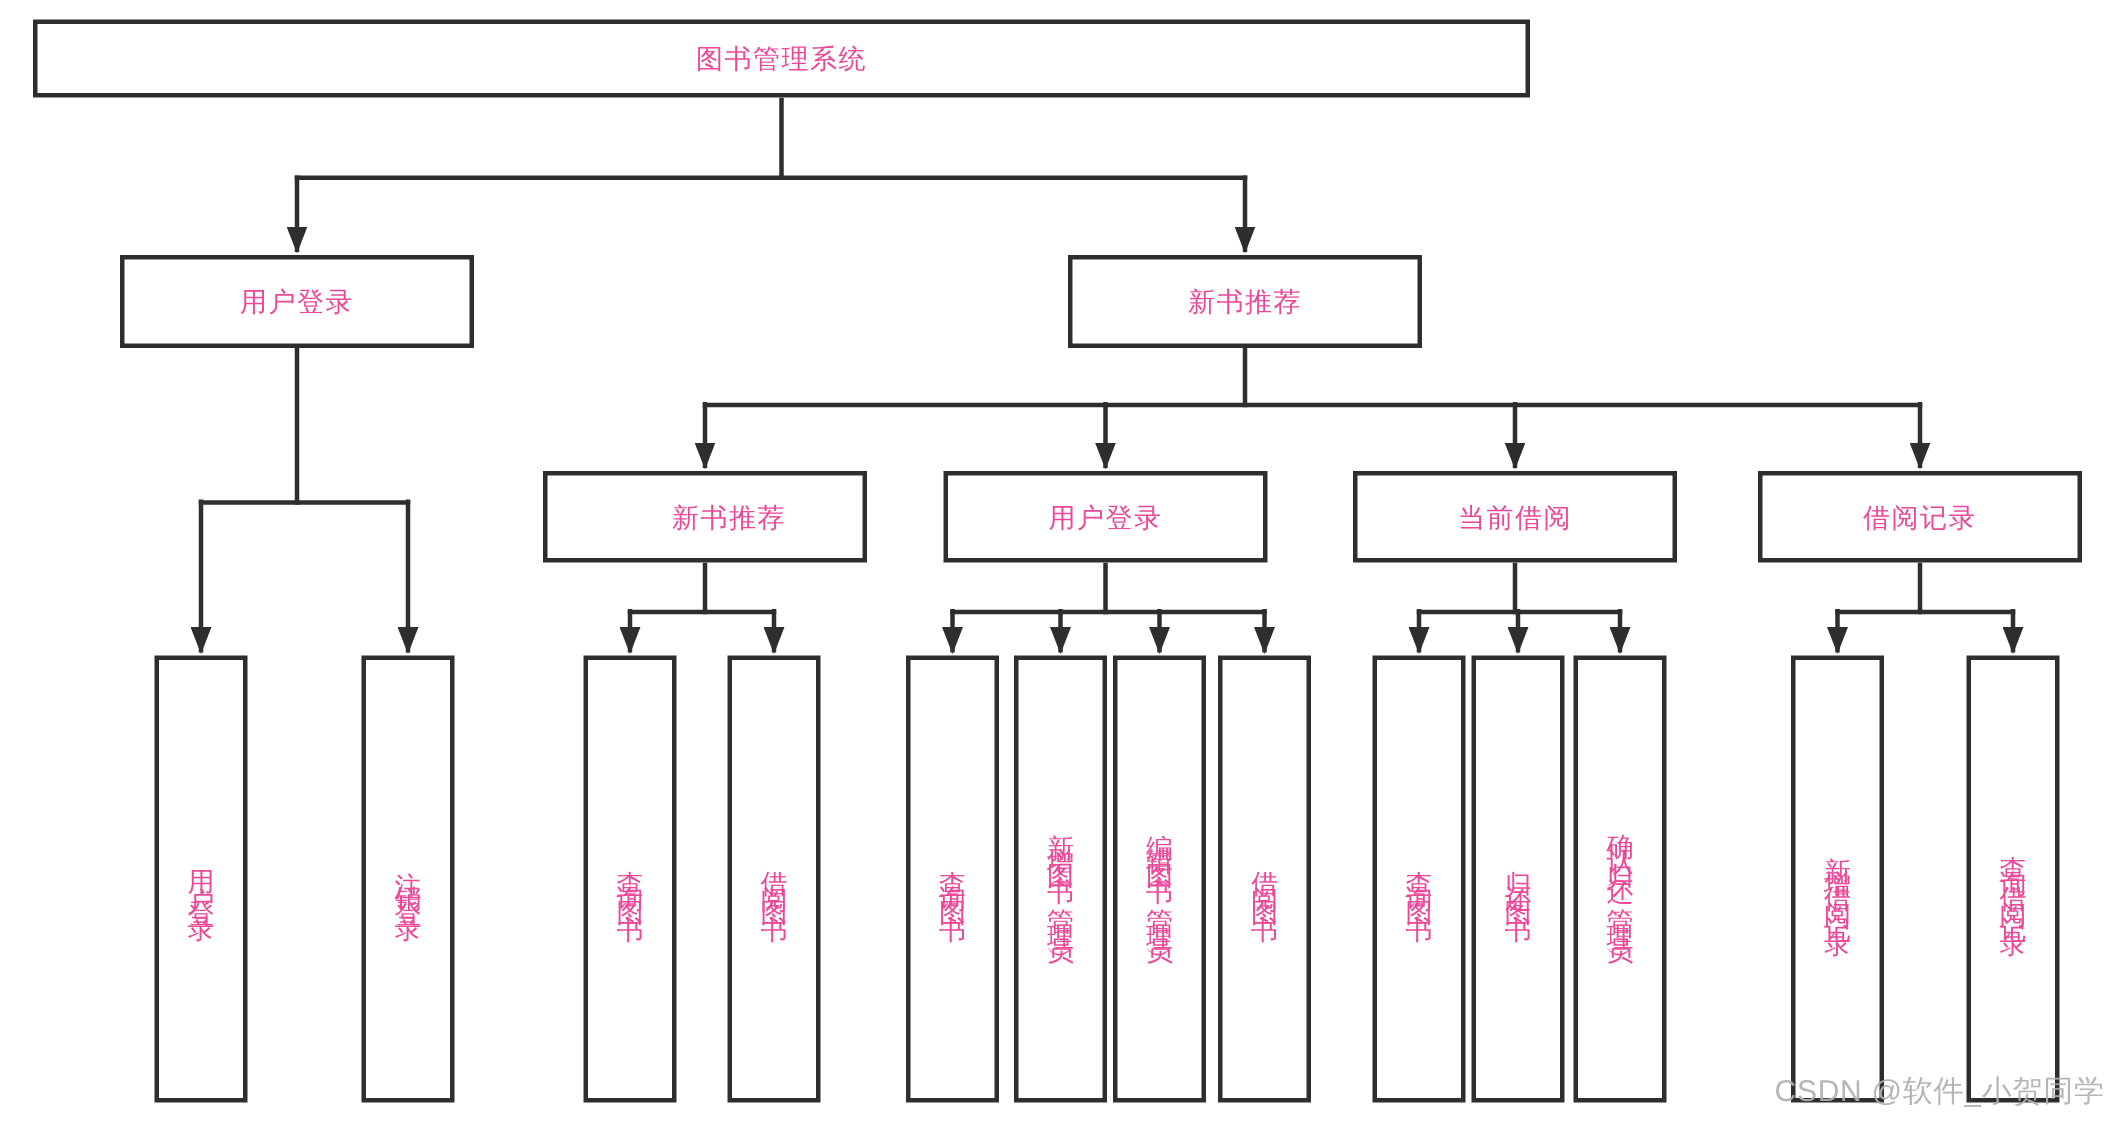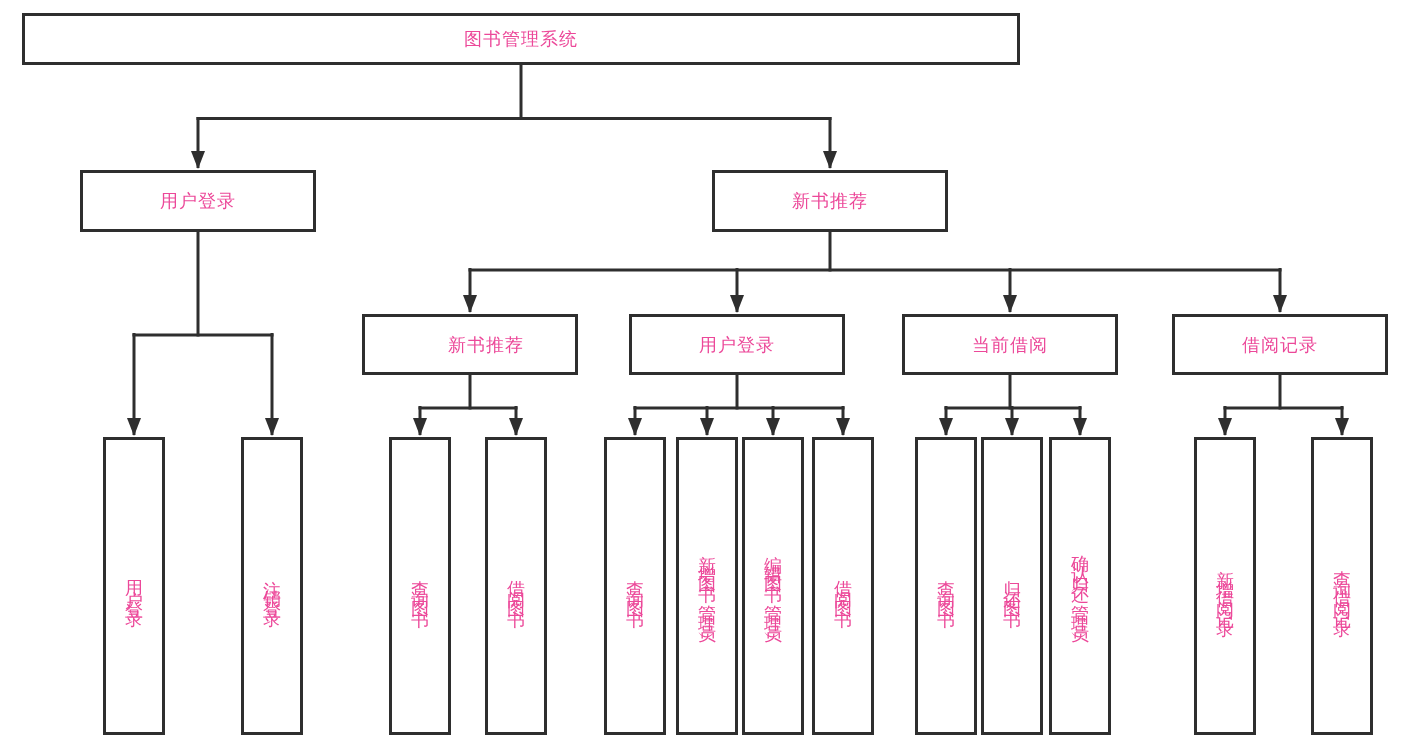--- a/index.html
+++ b/index.html
@@ -170,14 +170,15 @@
     <span class="vtext">确认归还（管理员）</span>
   </div>
 
   <div class="node leaf" style="left:1194px; top:437px; width:62px; height:298px;">
     <span class="vtext">新增借阅记录</span>
   </div>
   <div class="node leaf" style="left:1311px; top:437px; width:62px; height:298px;">
     <span class="vtext">查询借阅记录</span>
   </div>
 
+  <div class="watermark">CSDN @软件_小贺同学</div>
 
 </div>
 
 </body></html>

